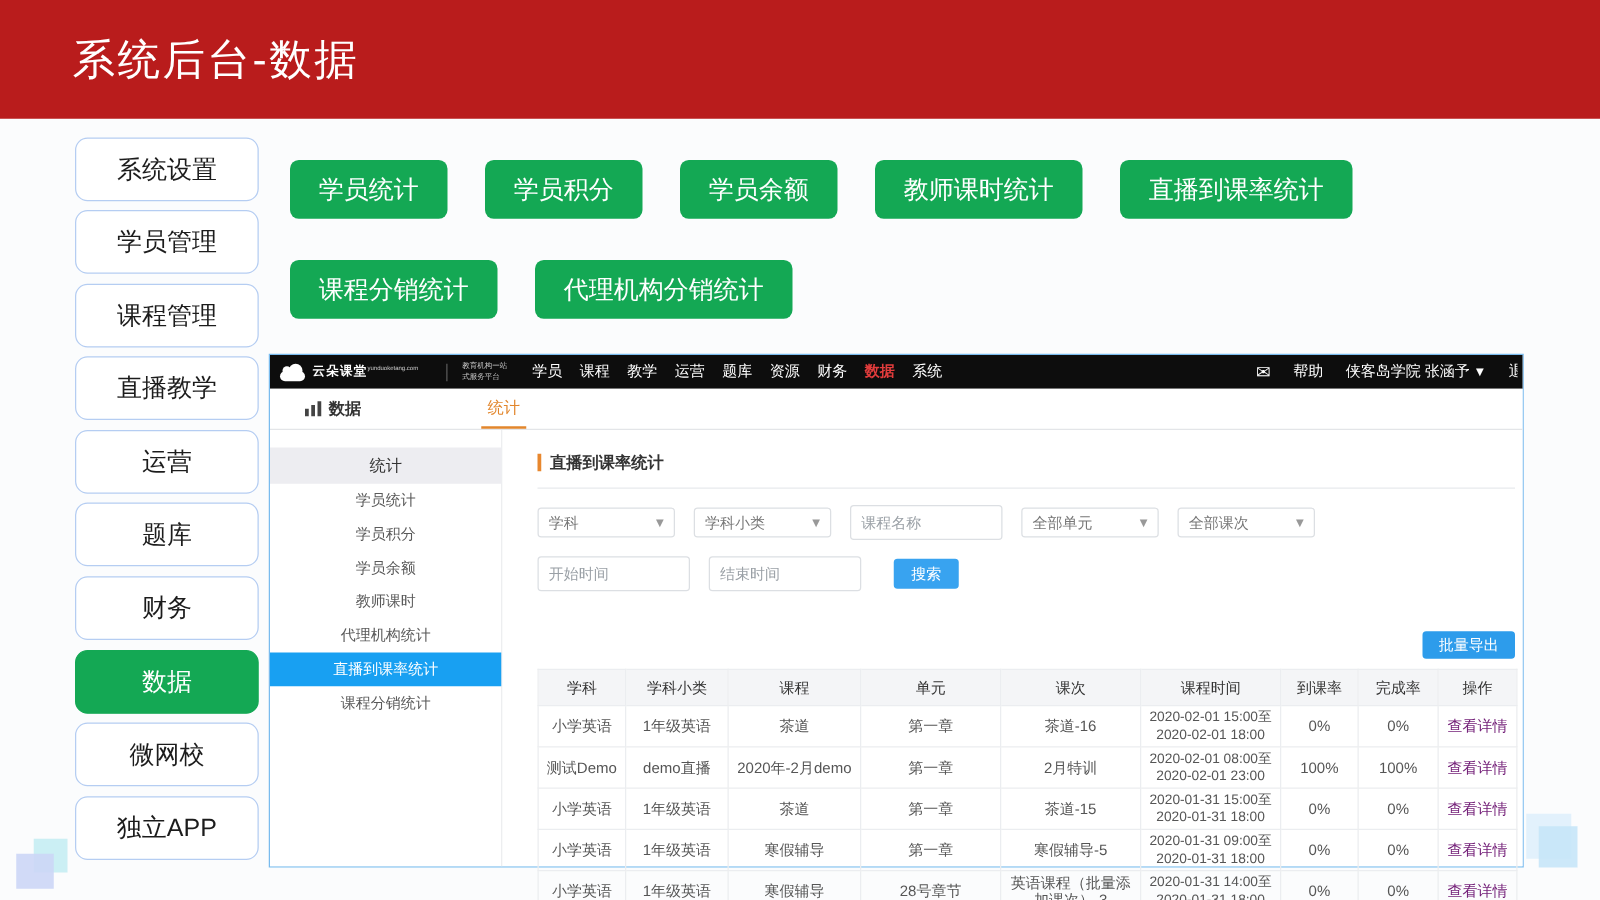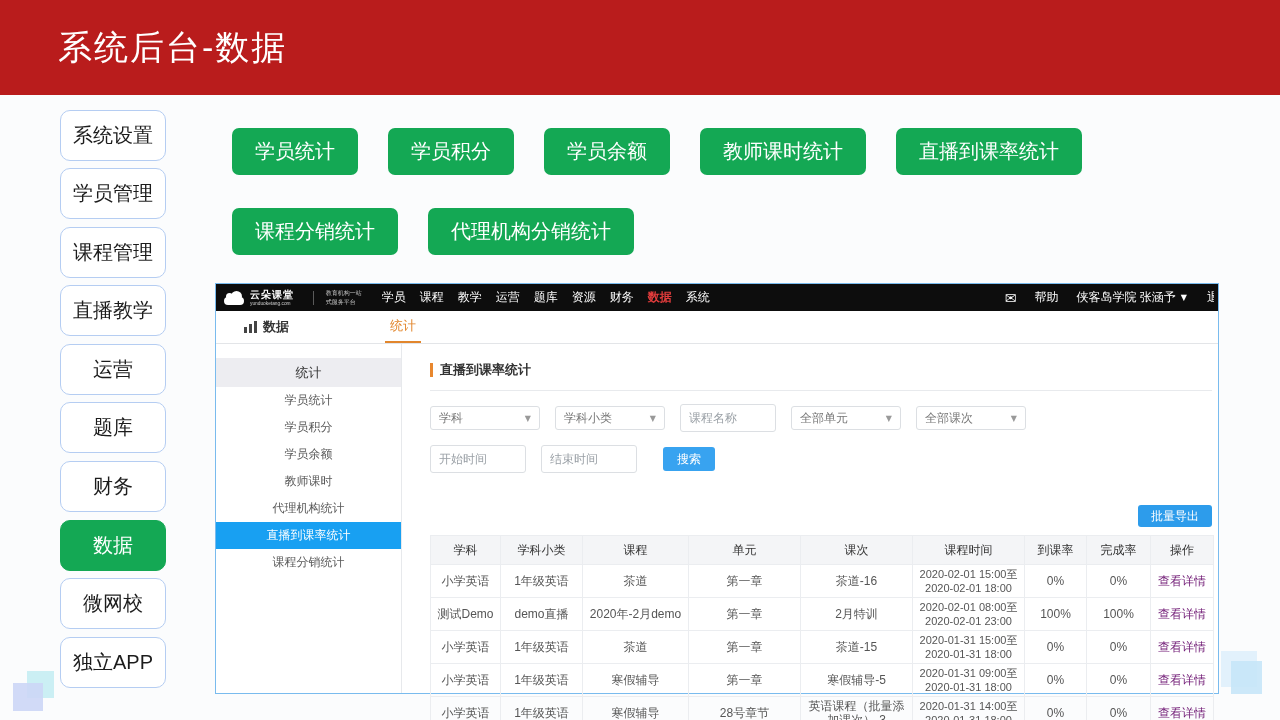--- a/index.html
+++ b/index.html
@@ -6,21 +6,21 @@
   html,body { width:1280px; height:720px; }
   body { font-family:"Liberation Sans", sans-serif; background:#fff; }
   .page { position:relative; width:1280px; height:720px; overflow:hidden; background:#fbfcfd; }
 
   
   .banner { position:absolute; left:0; top:0; width:1280px; height:95px; background:#b91c1c;
             display:flex; align-items:center; padding-left:58px; }
   .banner h1 { color:#fff; font-size:34px; font-weight:500; letter-spacing:2px; }
 
   
-  .side-btn { position:absolute; left:60px; width:106px; height:51px; background:#fff;
+  .side-btn { position:absolute; left:60px; width:147px; height:51px; background:#fff;
               border:1px solid #b5cdf2; border-radius:10px; display:flex; align-items:center;
               justify-content:center; font-size:20px; color:#1c1c1c; cursor:pointer; }
   .side-btn.active { background:#14a854; border-color:#14a854; color:#fff; }
 
   
   .quick { position:absolute; left:232px; display:flex; gap:30px; }
   .quick.r1 { top:128px; } .quick.r2 { top:208px; }
   .qbtn { height:47px; padding:0 23px; background:#14a854; color:#fff; font-size:20px;
           border:none; border-radius:7px; display:flex; align-items:center; cursor:pointer; }
 
@@ -28,21 +28,21 @@
   .shot { position:absolute; left:215px; top:283px; width:1004px; height:411px; background:#fff;
           border:1px solid #79bbee; display:flex; flex-direction:column; }
 
   
   .nav { height:27px; background:#0d0d0d; display:flex; align-items:center; color:#fff;
          padding:0 8px; overflow:hidden; flex:0 0 auto; }
   .logo { display:flex; align-items:center; gap:6px; }
   .cloud { position:relative; width:20px; height:8px; background:#fff; border-radius:5px; margin-top:7px; }
   .cloud::before { content:""; position:absolute; left:2px; top:-4px; width:7px; height:7px; background:#fff; border-radius:50%; }
   .cloud::after  { content:""; position:absolute; left:7px; top:-6px; width:11px; height:11px; background:#fff; border-radius:50%; }
-  .brand-col { display:flex; flex-direction:column; line-height:1.1; }
+  .brand-col { display:flex; line-height:1.1; }
   .brand { font-size:10px; font-weight:bold; letter-spacing:1px; }
   .domain { font-size:6px; color:#cfcfcf; transform:scale(.8); transform-origin:left center; }
   .logo-sep { width:1px; height:14px; background:#5a5a5a; margin:0 6px; }
   .tagline { font-size:6px; color:#c5c5c5; line-height:1.35; }
   .menu { display:flex; gap:14px; margin-left:20px; font-size:12px; }
   .menu span { cursor:pointer; }
   .menu .active { color:#e23c3c; font-weight:bold; }
   .nav-right { margin-left:auto; display:flex; align-items:center; gap:18px; font-size:12px; }
   .mail-icon { font-family:"DejaVu Sans", sans-serif; font-size:14px; line-height:1; cursor:pointer; }
   .account { display:flex; align-items:center; gap:5px; cursor:pointer; }
@@ -71,21 +71,21 @@
   .content { flex:1; padding:0 6px 0 28px; background:#fff; min-width:0; }
   .ctitle { display:flex; align-items:center; gap:7px; font-size:13px; font-weight:bold; color:#333; margin-top:17px; }
   .ctitle .bar { width:3px; height:14px; background:#e8872e; }
   .divider { height:1px; background:#e8eaed; margin-top:11px; }
 
   .frow { display:flex; gap:15px; margin-top:13px; align-items:center; }
   .select { width:110px; height:24px; border:1px solid #dcdfe3; border-radius:3px; background:#fff;
             display:flex; align-items:center; justify-content:space-between; padding:0 8px;
             font-size:12px; color:#777; cursor:pointer; }
   .select .sc { font-family:"DejaVu Sans", sans-serif; font-size:8px; color:#999; }
-  .finput { width:96px; height:24px; border:1px solid #dcdfe3; border-radius:3px; padding:13px 8px;
+  .finput { width:122px; height:24px; border:1px solid #dcdfe3; border-radius:3px; padding:13px 8px;
             font-size:12px; color:#555; outline:none; }
   .finput::placeholder { color:#9aa0a6; }
   .search-btn { width:52px; height:24px; background:#38a3f0; color:#fff; border:none; border-radius:3px;
                 font-size:12px; margin-left:11px; cursor:pointer;text-align:center; }
 
   .export-row { display:flex; justify-content:flex-end; margin-top:32px; }
   .export-btn { height:22px; padding:0 13px; background:#2d9ceb; color:#fff; font-size:12px;
                 border:none; border-radius:3px; display:flex; align-items:center; cursor:pointer; }
 
   .rtable { width:100%; border-collapse:collapse; table-layout:fixed; margin-top:8px; font-size:12px; }

